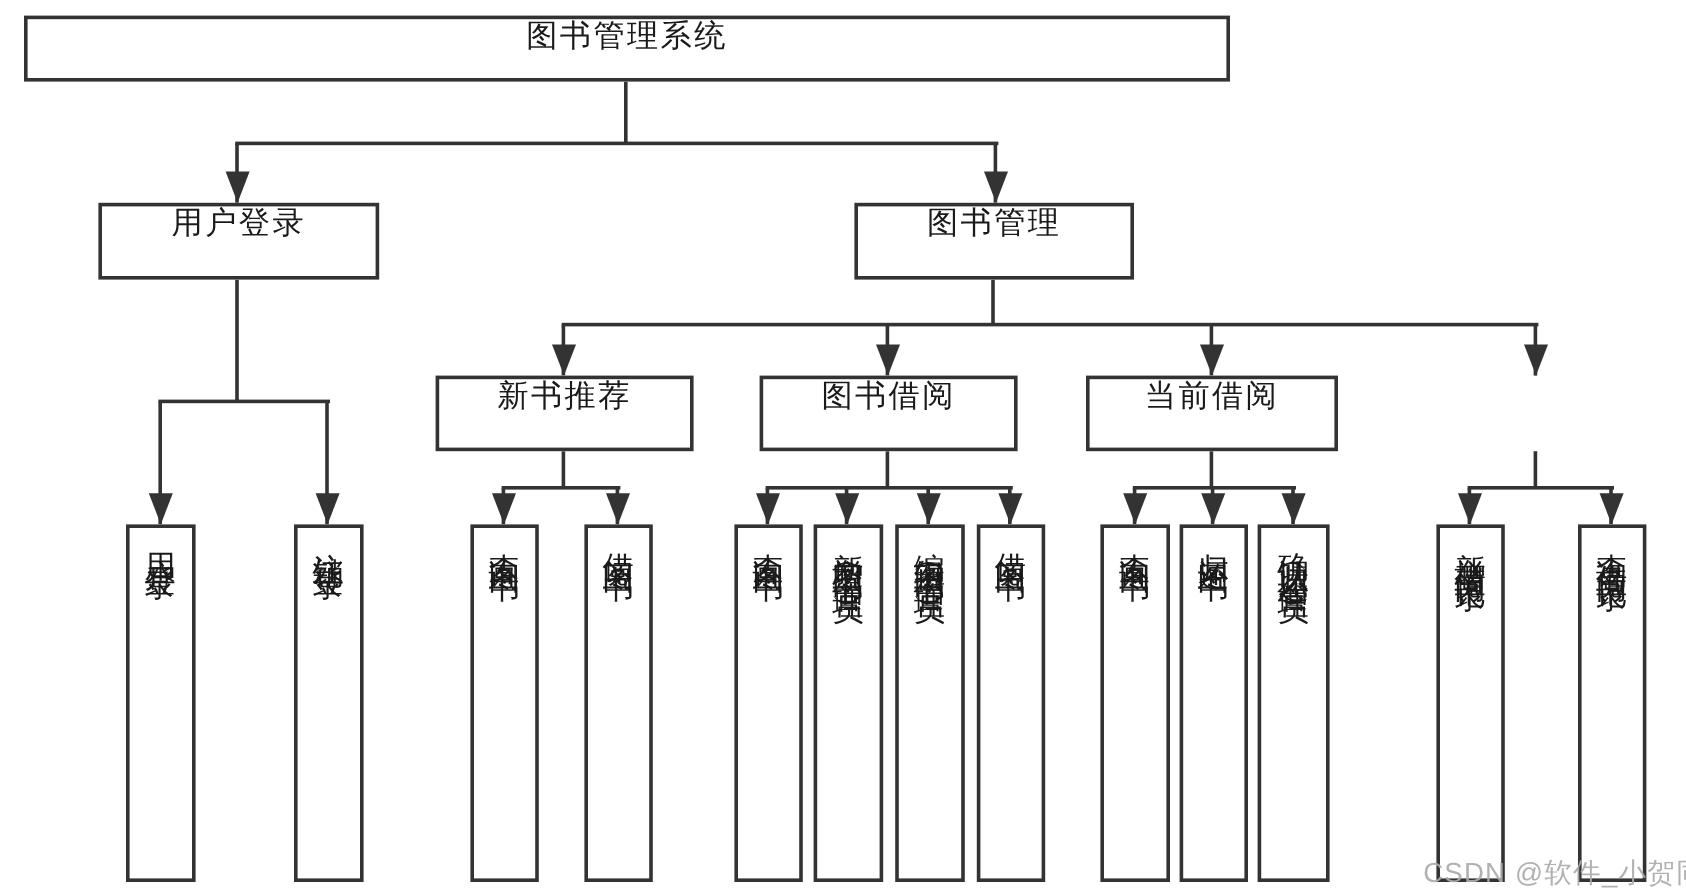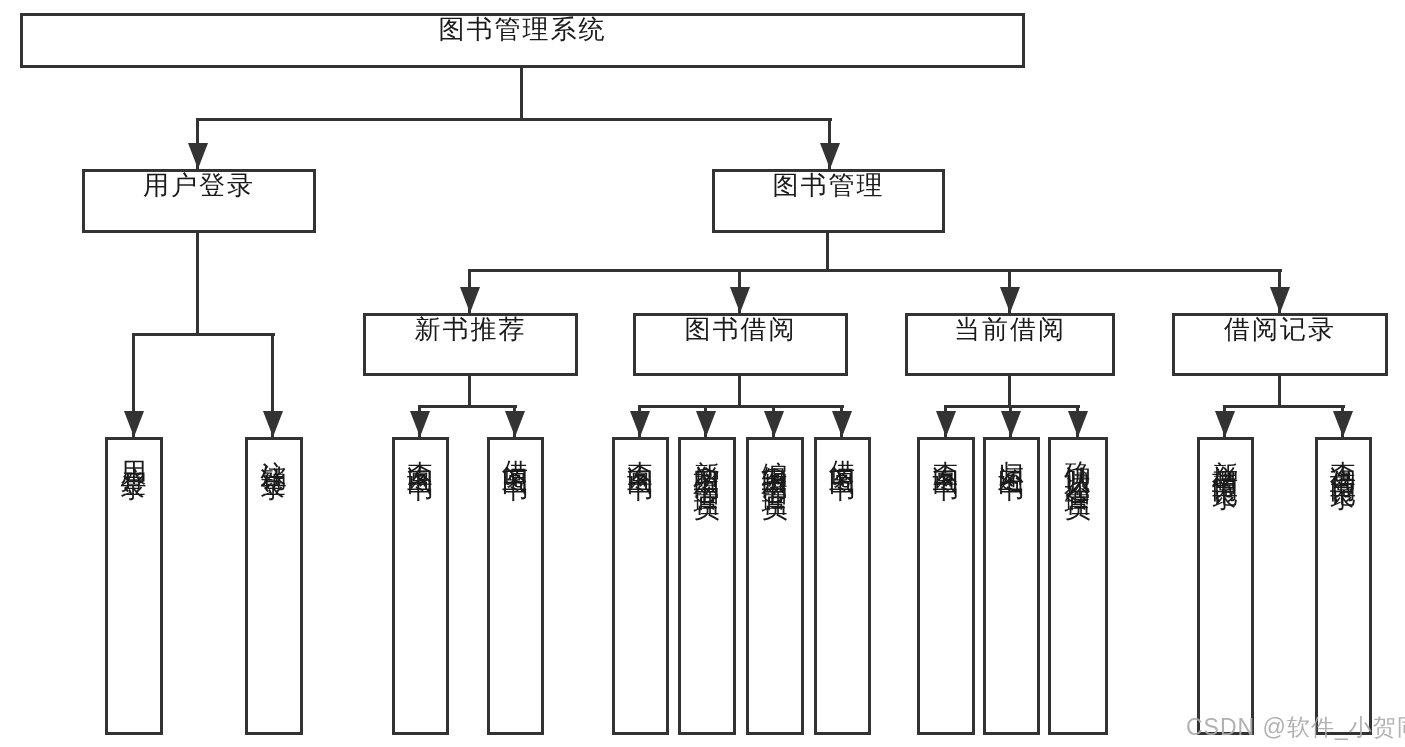--- a/index.html
+++ b/index.html
@@ -138,23 +138,20 @@
     </div>
     <div class="node horizontal" style="left: 363px; top: 313px; width: 215px; height: 63px;">
       <span class="node-label">新书推荐</span>
     </div>
     <div class="node horizontal" style="left: 905px; top: 313px; width: 210px; height: 63px;">
       <span class="node-label">当前借阅</span>
     </div>
     <div class="node horizontal" style="left: 633px; top: 313px; width: 215px; height: 63px;">
       <span class="node-label">图书借阅</span>
     </div>
-    <div class="node horizontal" style="left: 1172px; top: 313px; width: 216px; height: 63px;">
-      <span class="node-label">借阅记录</span>
-    </div>
     <div class="node vertical" style="left: 105px; top: 437px; width: 58px; height: 298px;">
       <span class="node-label">用户登录</span>
     </div>
     <div class="node vertical" style="left: 245px; top: 437px; width: 58px; height: 298px;">
       <span class="node-label">注销登录</span>
     </div>
     <div class="node vertical" style="left: 392px; top: 437px; width: 57px; height: 298px;">
       <span class="node-label">查询图书</span>
     </div>
     <div class="node vertical" style="left: 487px; top: 437px; width: 57px; height: 298px;">

